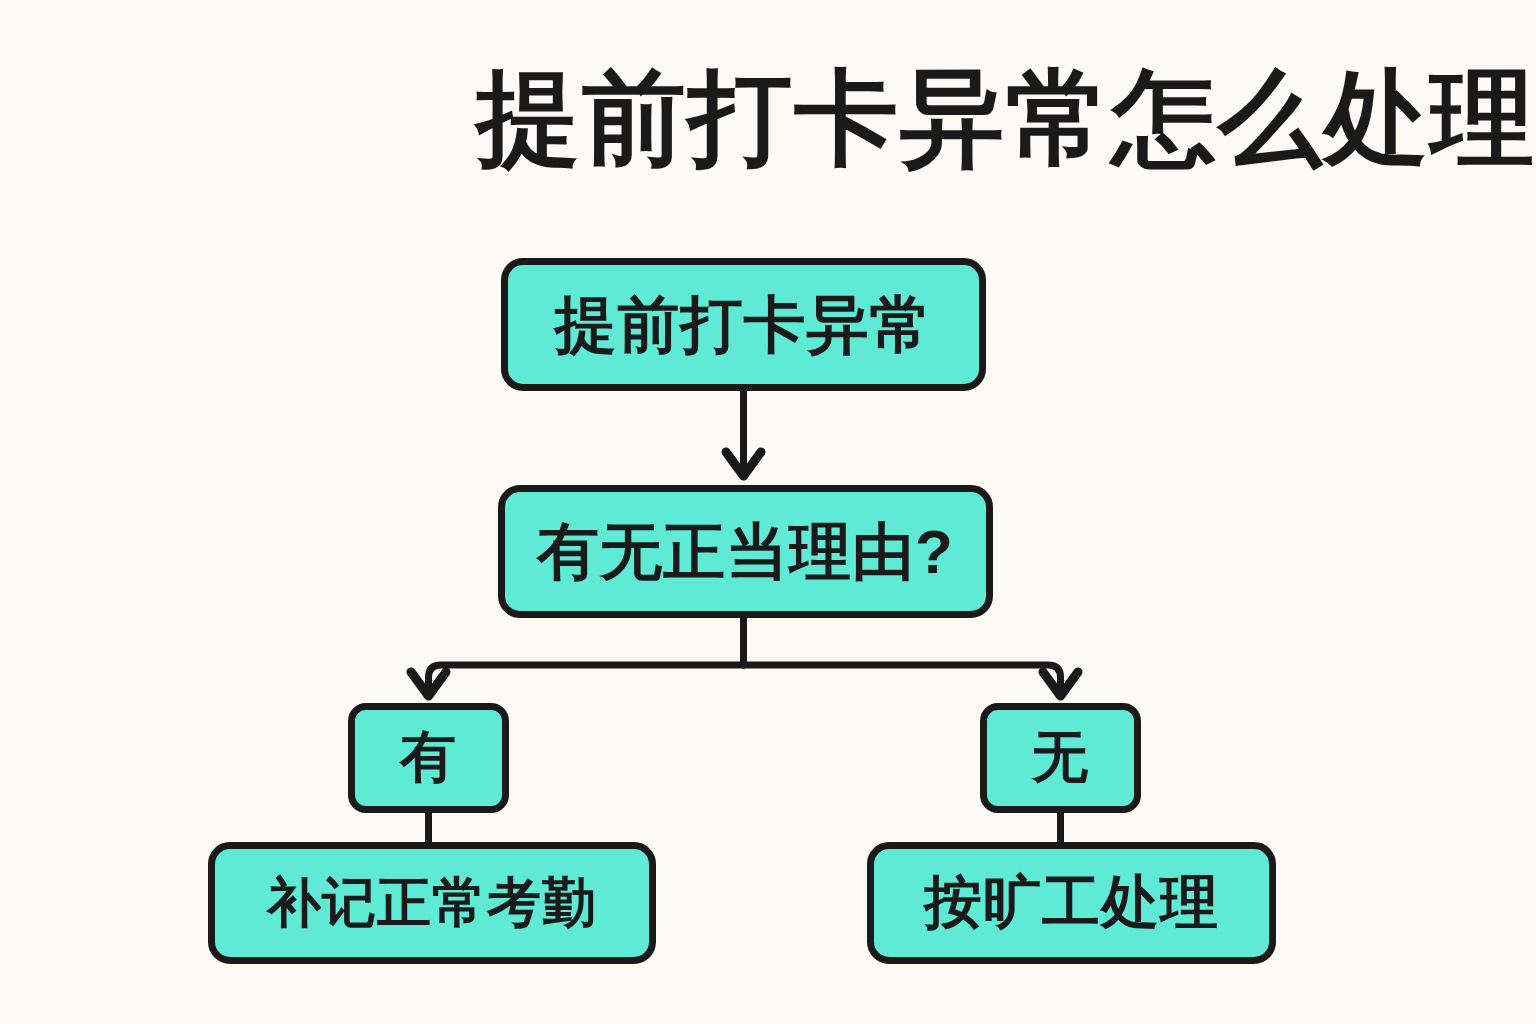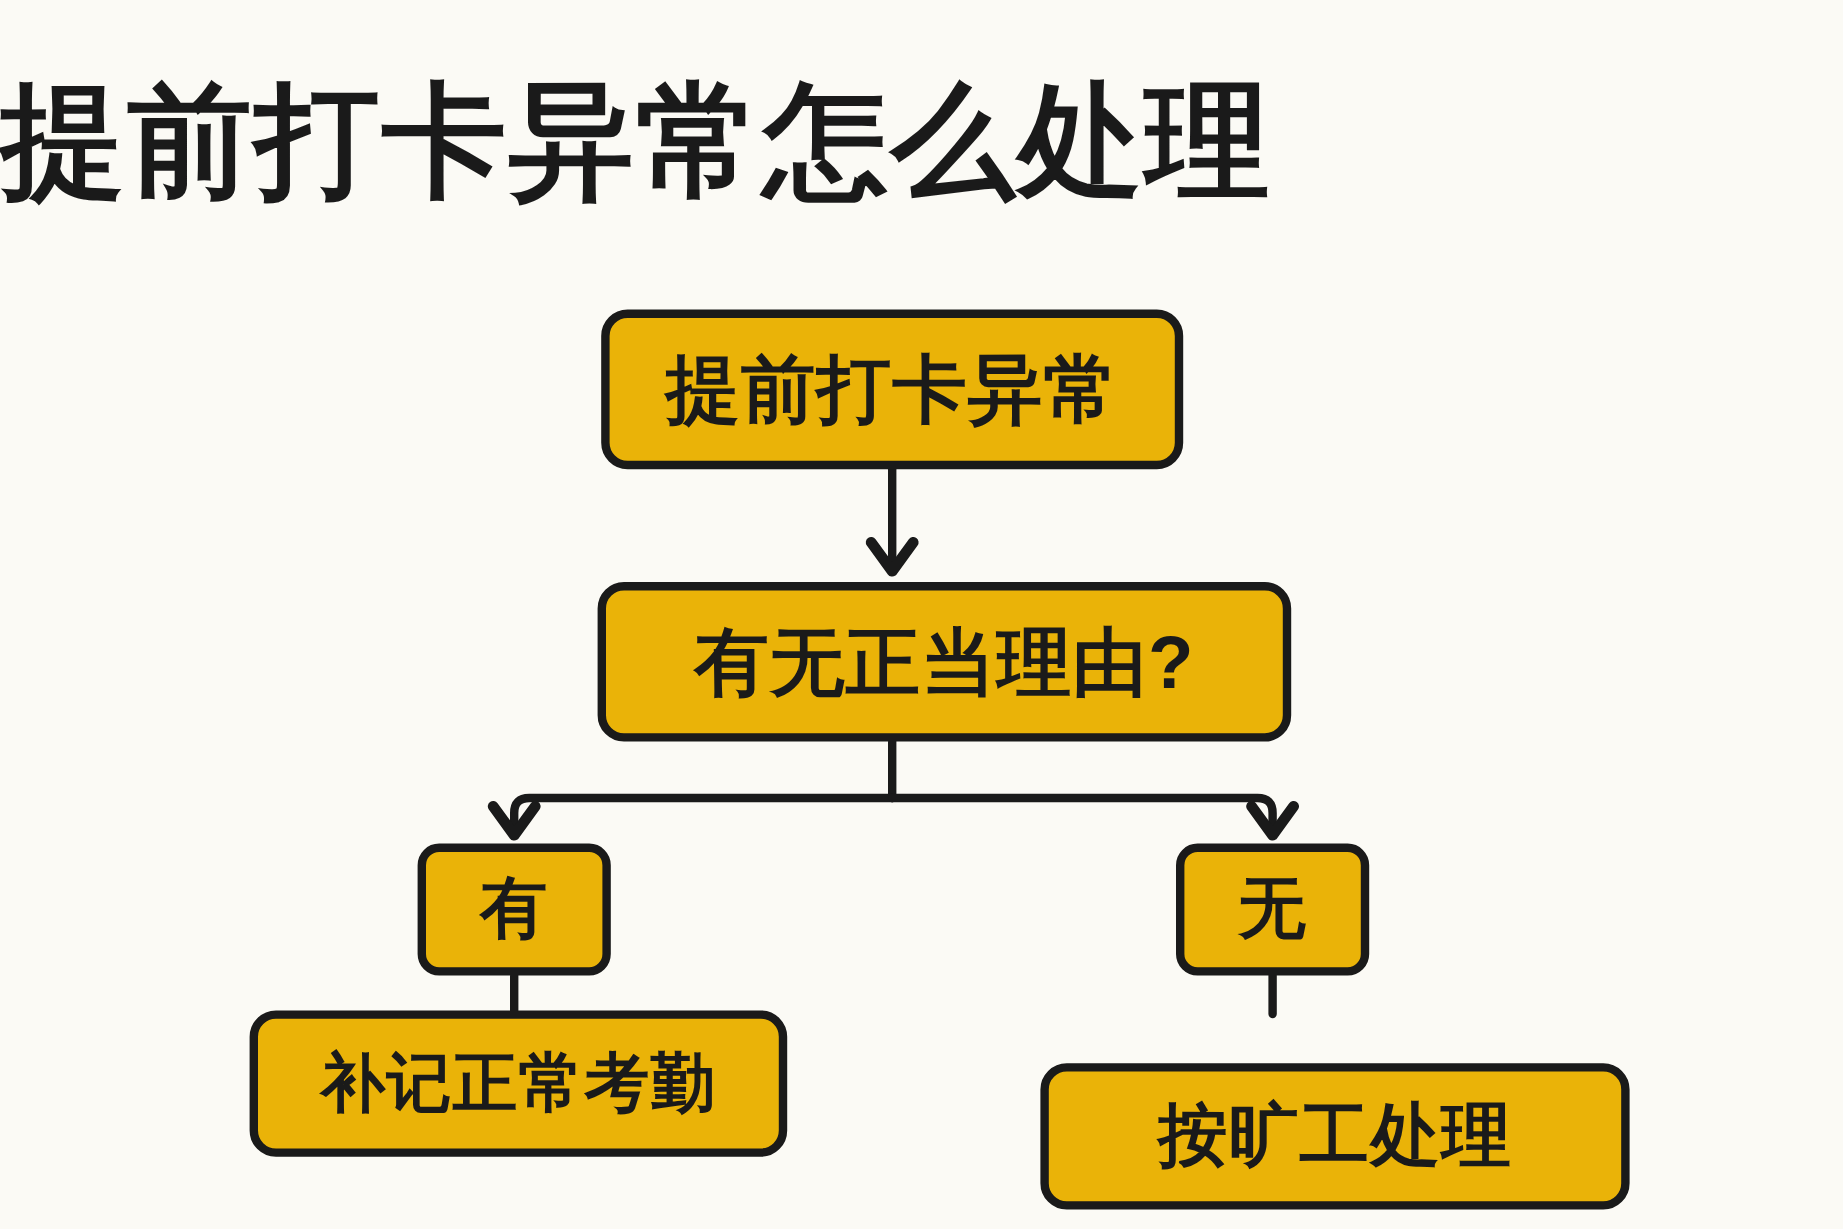--- a/index.html
+++ b/index.html
@@ -19,21 +19,21 @@
     height: 1024px;
     background: #fbfaf5;
   }
 
   
   #chart-title {
     position: absolute;
     left: 0;
     top: 58px;
     width: 1536px;
-    text-align: left;
+    text-align: right;
     font-size: 104px;
     line-height: 120px;
     font-weight: 700;
     letter-spacing: 2px;
     color: #1a1a1a;
     white-space: nowrap;
     font-family: "Liberation Sans", "DejaVu Sans", sans-serif;
   }
 
   
@@ -56,21 +56,21 @@
     stroke: #1a1a1a;
     stroke-width: 9;
     stroke-linecap: round;
     stroke-linejoin: round;
   }
 
   
   .node {
     position: absolute;
     box-sizing: border-box;
-    background: #eab308;
+    background: #5eead4;
     border: 7px solid #1a1a1a;
     border-radius: 22px;
     display: flex;
     align-items: center;
     justify-content: center;
     color: #1a1a1a;
     font-weight: 700;
     letter-spacing: 1px;
     white-space: nowrap;
     z-index: 2;
@@ -79,21 +79,21 @@
   #node-start {
     left: 501px;
     top: 258px;
     width: 485px;
     height: 133px;
     font-size: 62px;
   }
   #node-decision {
     left: 498px;
     top: 485px;
-    width: 578px;
+    width: 495px;
     height: 133px;
     font-size: 62px;
   }
   #node-branch-yes {
     left: 348px;
     top: 703px;
     width: 161px;
     height: 110px;
     font-size: 56px;
     border-radius: 18px;
@@ -109,24 +109,23 @@
   #node-result-yes {
     left: 208px;
     top: 842px;
     width: 448px;
     height: 122px;
     font-size: 54px;
   }
   #node-result-no {
     left: 867px;
     top: 842px;
-    width: 491px;
+    width: 409px;
     height: 122px;
     font-size: 58px;
-    margin-top: 44px;
   }
 </style>
 </head>
 <body>
 
 <div id="stage">
 
   <div id="chart-title">提前打卡异常怎么处理</div>
 
   <svg id="connectors" viewBox="0 0 1536 1024">

